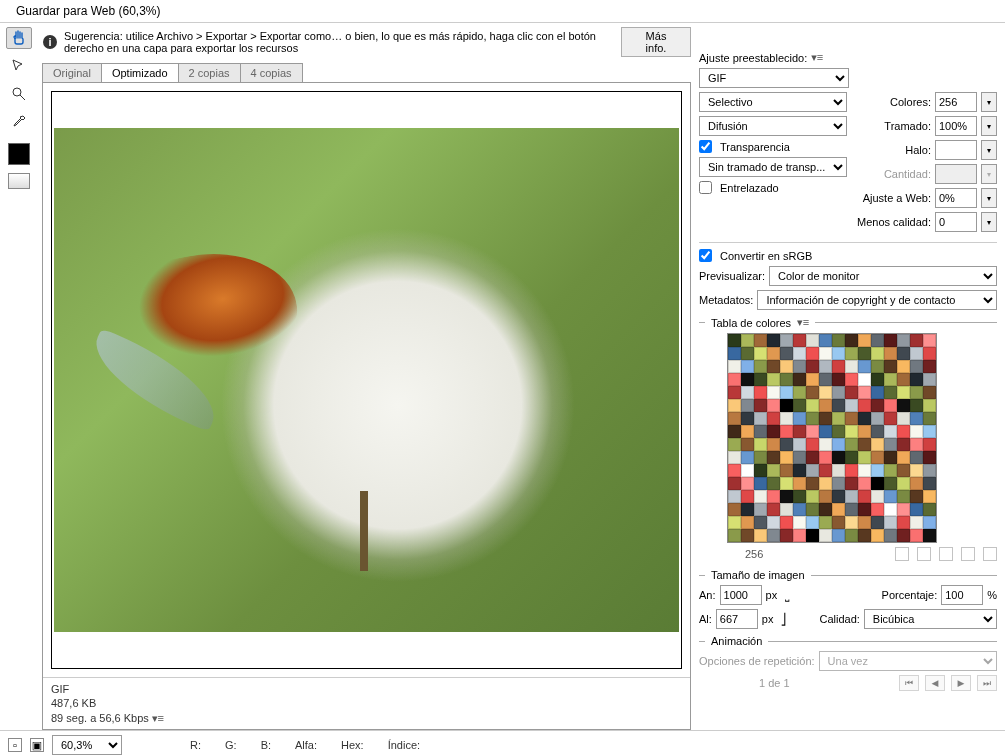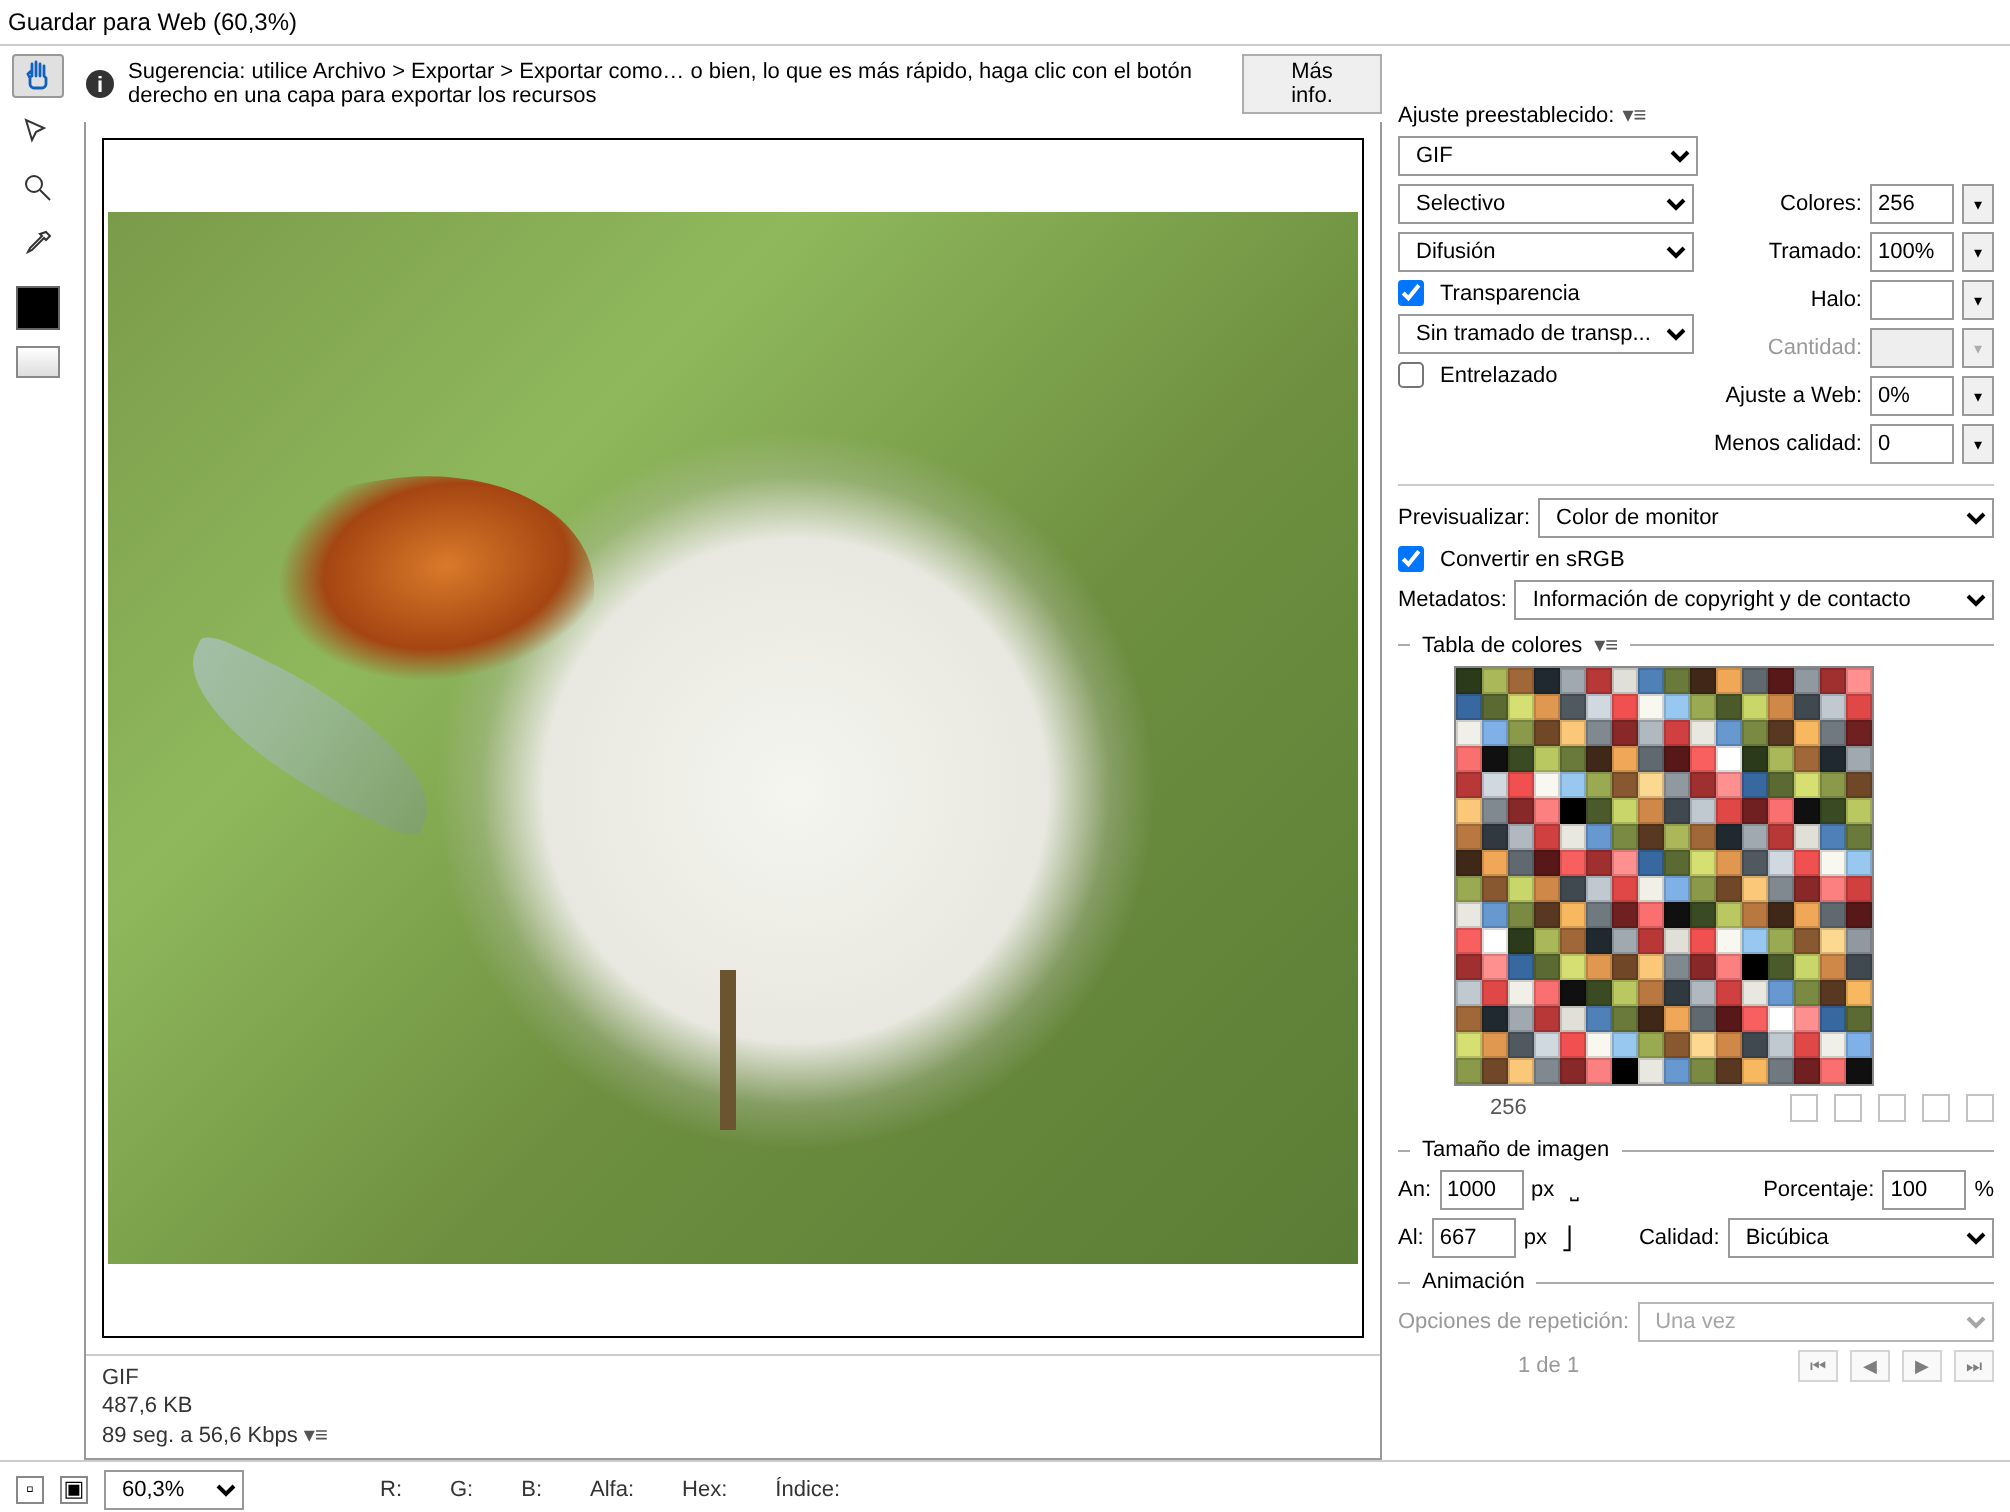--- a/index.html
+++ b/index.html
@@ -1,17 +1,17 @@
 <!DOCTYPE html>
 <html><head>
 <meta charset="utf-8">
 <style>
 * { box-sizing: border-box; margin: 0; padding: 0; font-family: "Segoe UI", Tahoma, sans-serif; font-size: 11px; }
 body { background: #fff; width: 1005px; height: 756px; overflow: hidden; }
-.title-bar { padding: 4px 4px; font-size: 12px; }
+.title-bar { padding: 4px 16px; font-size: 12px; }
 .main { display: flex; height: 708px; border-top: 1px solid #ccc; }
 .tools { width: 38px; padding: 4px 0; display: flex; flex-direction: column; align-items: center; gap: 6px; }
 .tool-btn { width: 26px; height: 22px; display: flex; align-items: center; justify-content: center; cursor: pointer; border-radius: 2px; }
 .tool-btn.active { background: #e0e0e0; border: 1px solid #999; }
 .color-swatch { width: 22px; height: 22px; background: #000; border: 1px solid #666; margin-top: 4px; }
 .thumb-mode { width: 22px; height: 16px; border: 1px solid #888; background: linear-gradient(#fff,#ddd); margin-top: 2px; }
 
 .center { flex: 1; display: flex; flex-direction: column; padding: 0 4px; }
 
 .tip-row { display: flex; align-items: center; gap: 6px; padding: 4px 0; }
@@ -102,20 +102,26 @@
       <span>
           <svg width="16" height="16">
             <circle cx="8" cy="8" r="7" fill="#333"></circle>
             <text x="8" y="12" text-anchor="middle" fill="#fff" font-size="11" font-weight="bold">i</text>
           </svg>
         </span>
       <span style="font-size:11px;">Sugerencia: utilice Archivo &gt; Exportar &gt; Exportar como… o bien, lo que es más rápido, haga clic con el botón derecho en una capa para exportar los recursos</span>
       <button class="more-btn">Más info.</button>
     </div>
 
+    <div class="tabs">
+      <div class="tab">Original</div>
+      <div class="tab active">Optimizado</div>
+      <div class="tab">2 copias</div>
+      <div class="tab">4 copias</div>
+    </div>
 
     <div class="canvas-wrap">
       <div class="canvas-area">
         <div class="image-surface">
           <div class="fake-image">
             <div class="fake-wing"></div>
             <div class="fake-fly"></div>
             <div class="fake-stem"></div>
           </div>
         </div>
@@ -189,26 +195,26 @@
         <div class="row rjust">
             <label>Menos calidad:</label>
             <input class="num-input" value="0" style="">
             <button class="drop-btn">▾</button>
           </div>
       </div>
     </div>
 
     <hr class="sep">
     <div class="row">
+        <input type="checkbox" class="chk" checked="" style="">
+        <label>Convertir en sRGB</label>
+      </div>
+    <div class="row">
         <label>Previsualizar:</label>
         <select class="sel wide"><option>Color de monitor</option></select>
-      </div>
-    <div class="row">
-        <input type="checkbox" class="chk" checked="" style="">
-        <label>Convertir en sRGB</label>
       </div>
     <div class="row">
         <label>Metadatos:</label>
         <select class="sel wide"><option>Información de copyright y de contacto</option></select>
       </div>
 
     <div class="section-head">
         <span>Tabla de colores</span>
         <span class="tiny-menu" style="margin-left:auto;">▾≡</span>
       </div>

